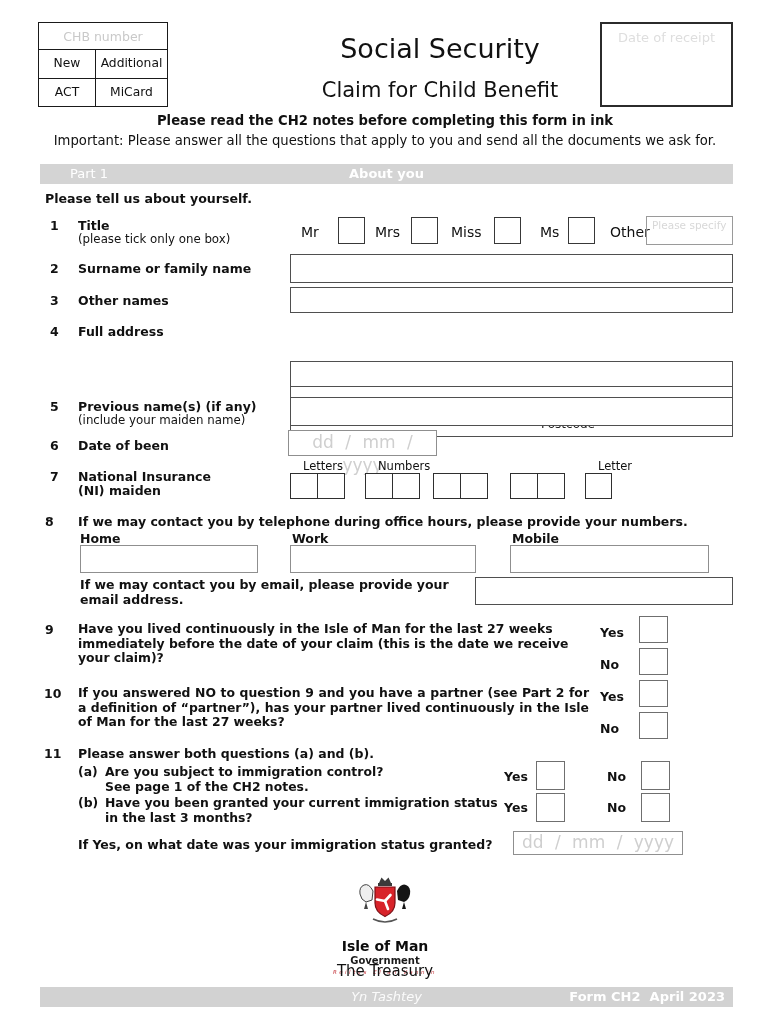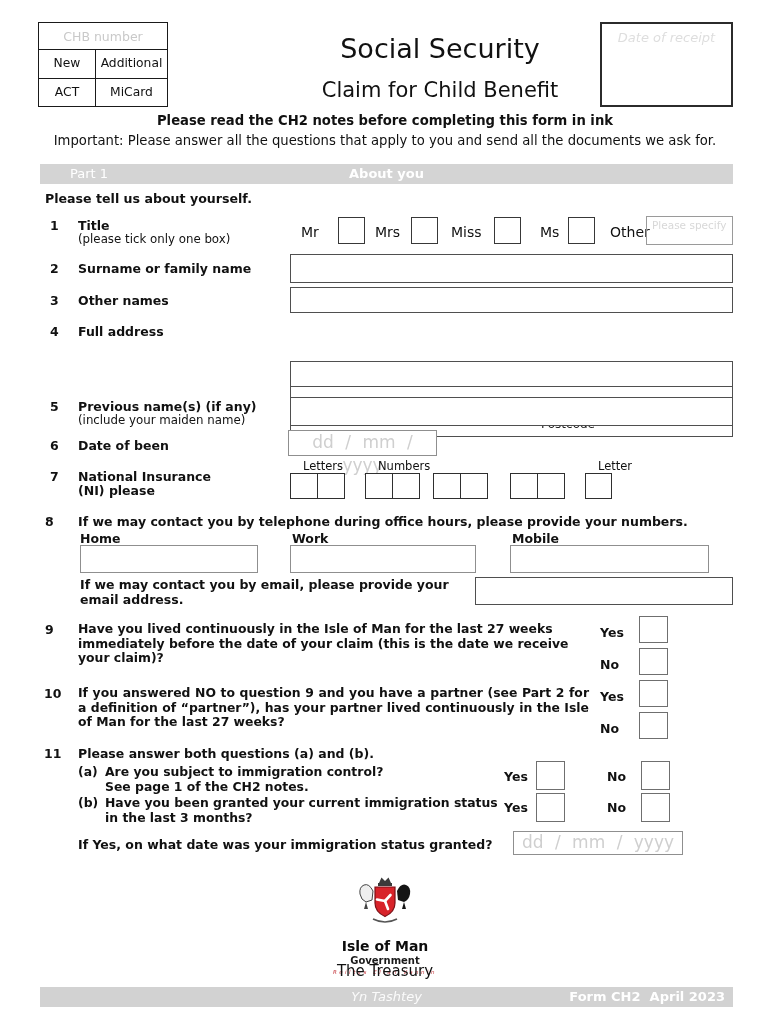--- a/index.html
+++ b/index.html
@@ -22,21 +22,21 @@
   .chb-row { display:flex; height:28px; }
   .chb-row + .chb-row { border-top:1.5px solid #1a1a1a; }
   .chb-cell { line-height:27px; text-align:center; font-size:12.3px; }
   .chb-c1 { width:57px; border-right:1.5px solid #1a1a1a; }
   .chb-c2 { flex:1; }
 
   #title-block { position:absolute; left:290px; top:33px; width:300px; text-align:center; }
   #title1 { font-size:27px; font-weight:normal; }
   #title2 { font-size:21px; font-weight:normal; margin-top:14px; }
 
-  #receipt-box { position:absolute; left:600px; top:22px; width:133px; height:85px; border:2px solid #2b2b2b; text-align:center; padding-top:6px; color:#dedede; font-size:13px;font-style:italic; }
+  #receipt-box { position:absolute; left:600px; top:22px; width:133px; height:85px; border:2px solid #2b2b2b; text-align:center; padding-top:6px; color:#dedede; font-size:13px; }
 
   #instr-bold { position:absolute; left:0; top:113px; width:770px; text-align:center; font-weight:bold; font-size:13.2px; }
   #instr-imp  { position:absolute; left:0; top:133px; width:770px; text-align:center; font-size:13.2px; }
 
   
   #part1-bar { position:absolute; left:40px; top:164px; width:693px; height:20px; background:#d4d4d4; color:#ffffff; font-size:13px; line-height:20px; }
   #part1-label { position:absolute; left:30px; }
   #part1-title { position:absolute; left:0; width:100%; text-align:center; font-weight:bold; }
   #intro { position:absolute; left:45px; top:191px; font-weight:bold; font-size:12.6px; }
 
@@ -142,21 +142,21 @@
   <div class="qlabel" style="left:78px; top:399px;">Previous name(s) (if any)</div>
   <div class="qsub" style="left:78px; top:413px;">(include your maiden name)</div>
   <div class="inputbox" style="left:290px; top:397px; width:443px; height:29px;"></div>
 
   <div class="qnum" style="left:50px; top:438px;">6</div>
   <div class="qlabel" style="left:78px; top:438px;">Date of been</div>
   <div class="graybox dateph" style="left:288px; top:430px; width:149px; height:26px; line-height:23px;">dd / mm / yyyy</div>
 
   <div class="qnum" style="left:50px; top:469px;">7</div>
   <div class="qlabel" style="left:78px; top:469px;">National Insurance</div>
-  <div class="qlabel" style="left:78px; top:483px;">(NI) please</div>
+  <div class="qlabel" style="left:78px; top:483px;">(NI) maiden</div>
   <div class="nilbl" style="left:290px;">Letters</div>
   <div class="nilbl" style="left:365px;">Numbers</div>
   <div class="nilbl" style="left:585px;">Letter</div>
   <div class="nig" style="left:290px;">
     <div class="nic"></div>
     <div class="nic"></div>
   </div>
   <div class="nig" style="left:365px;">
     <div class="nic"></div>
     <div class="nic"></div>

